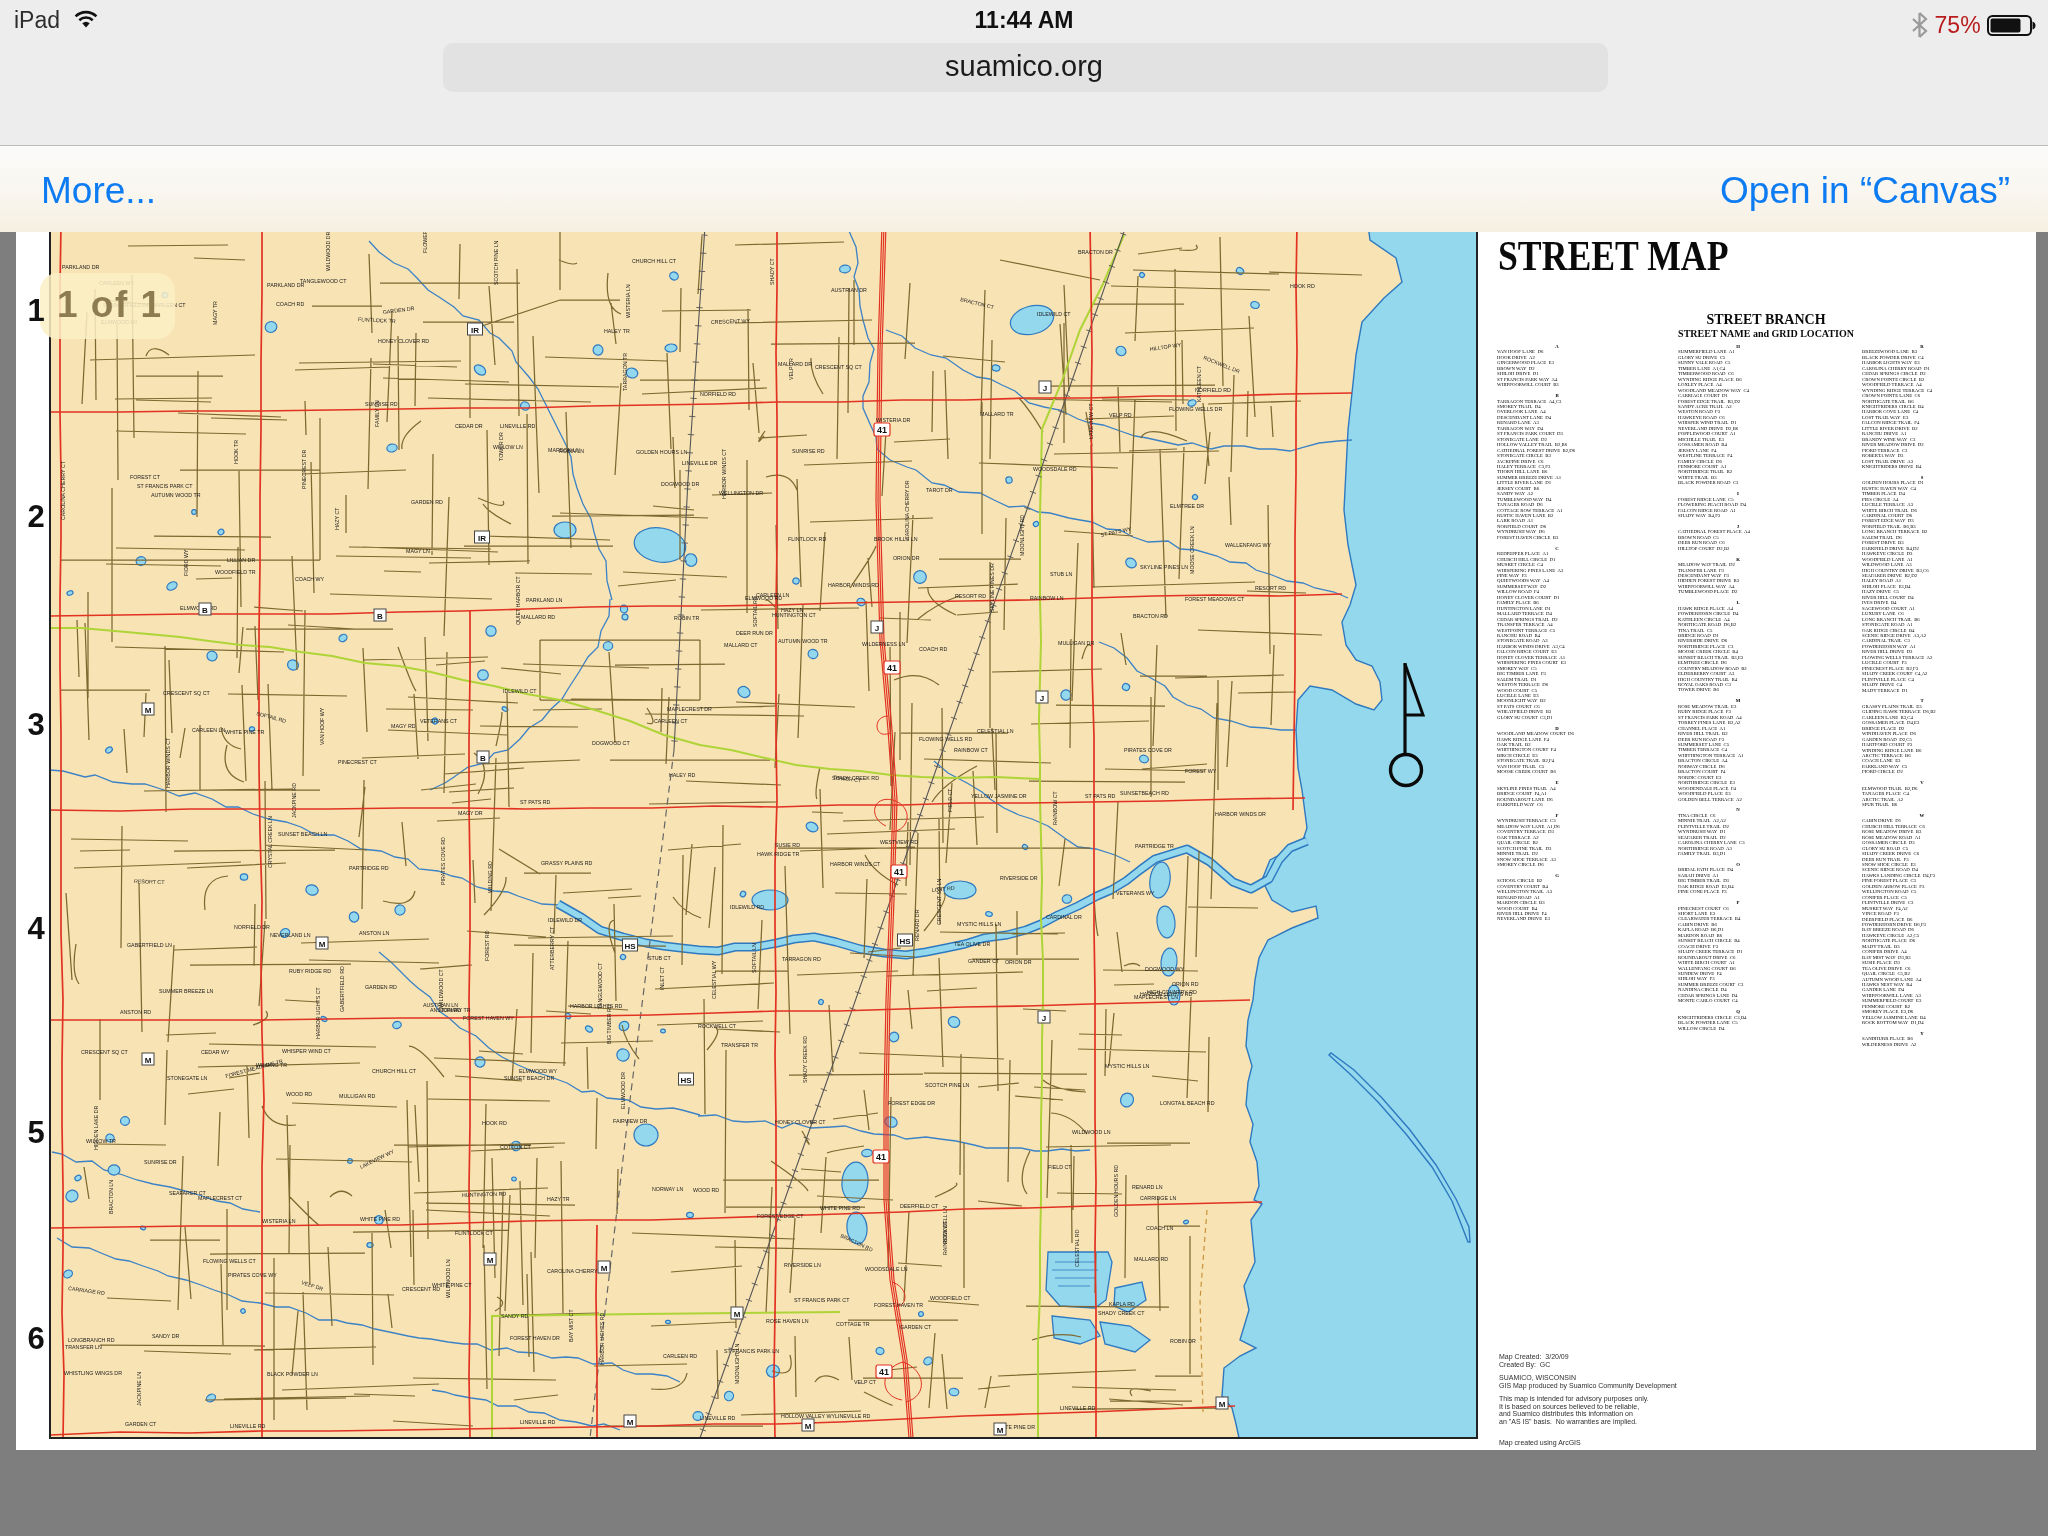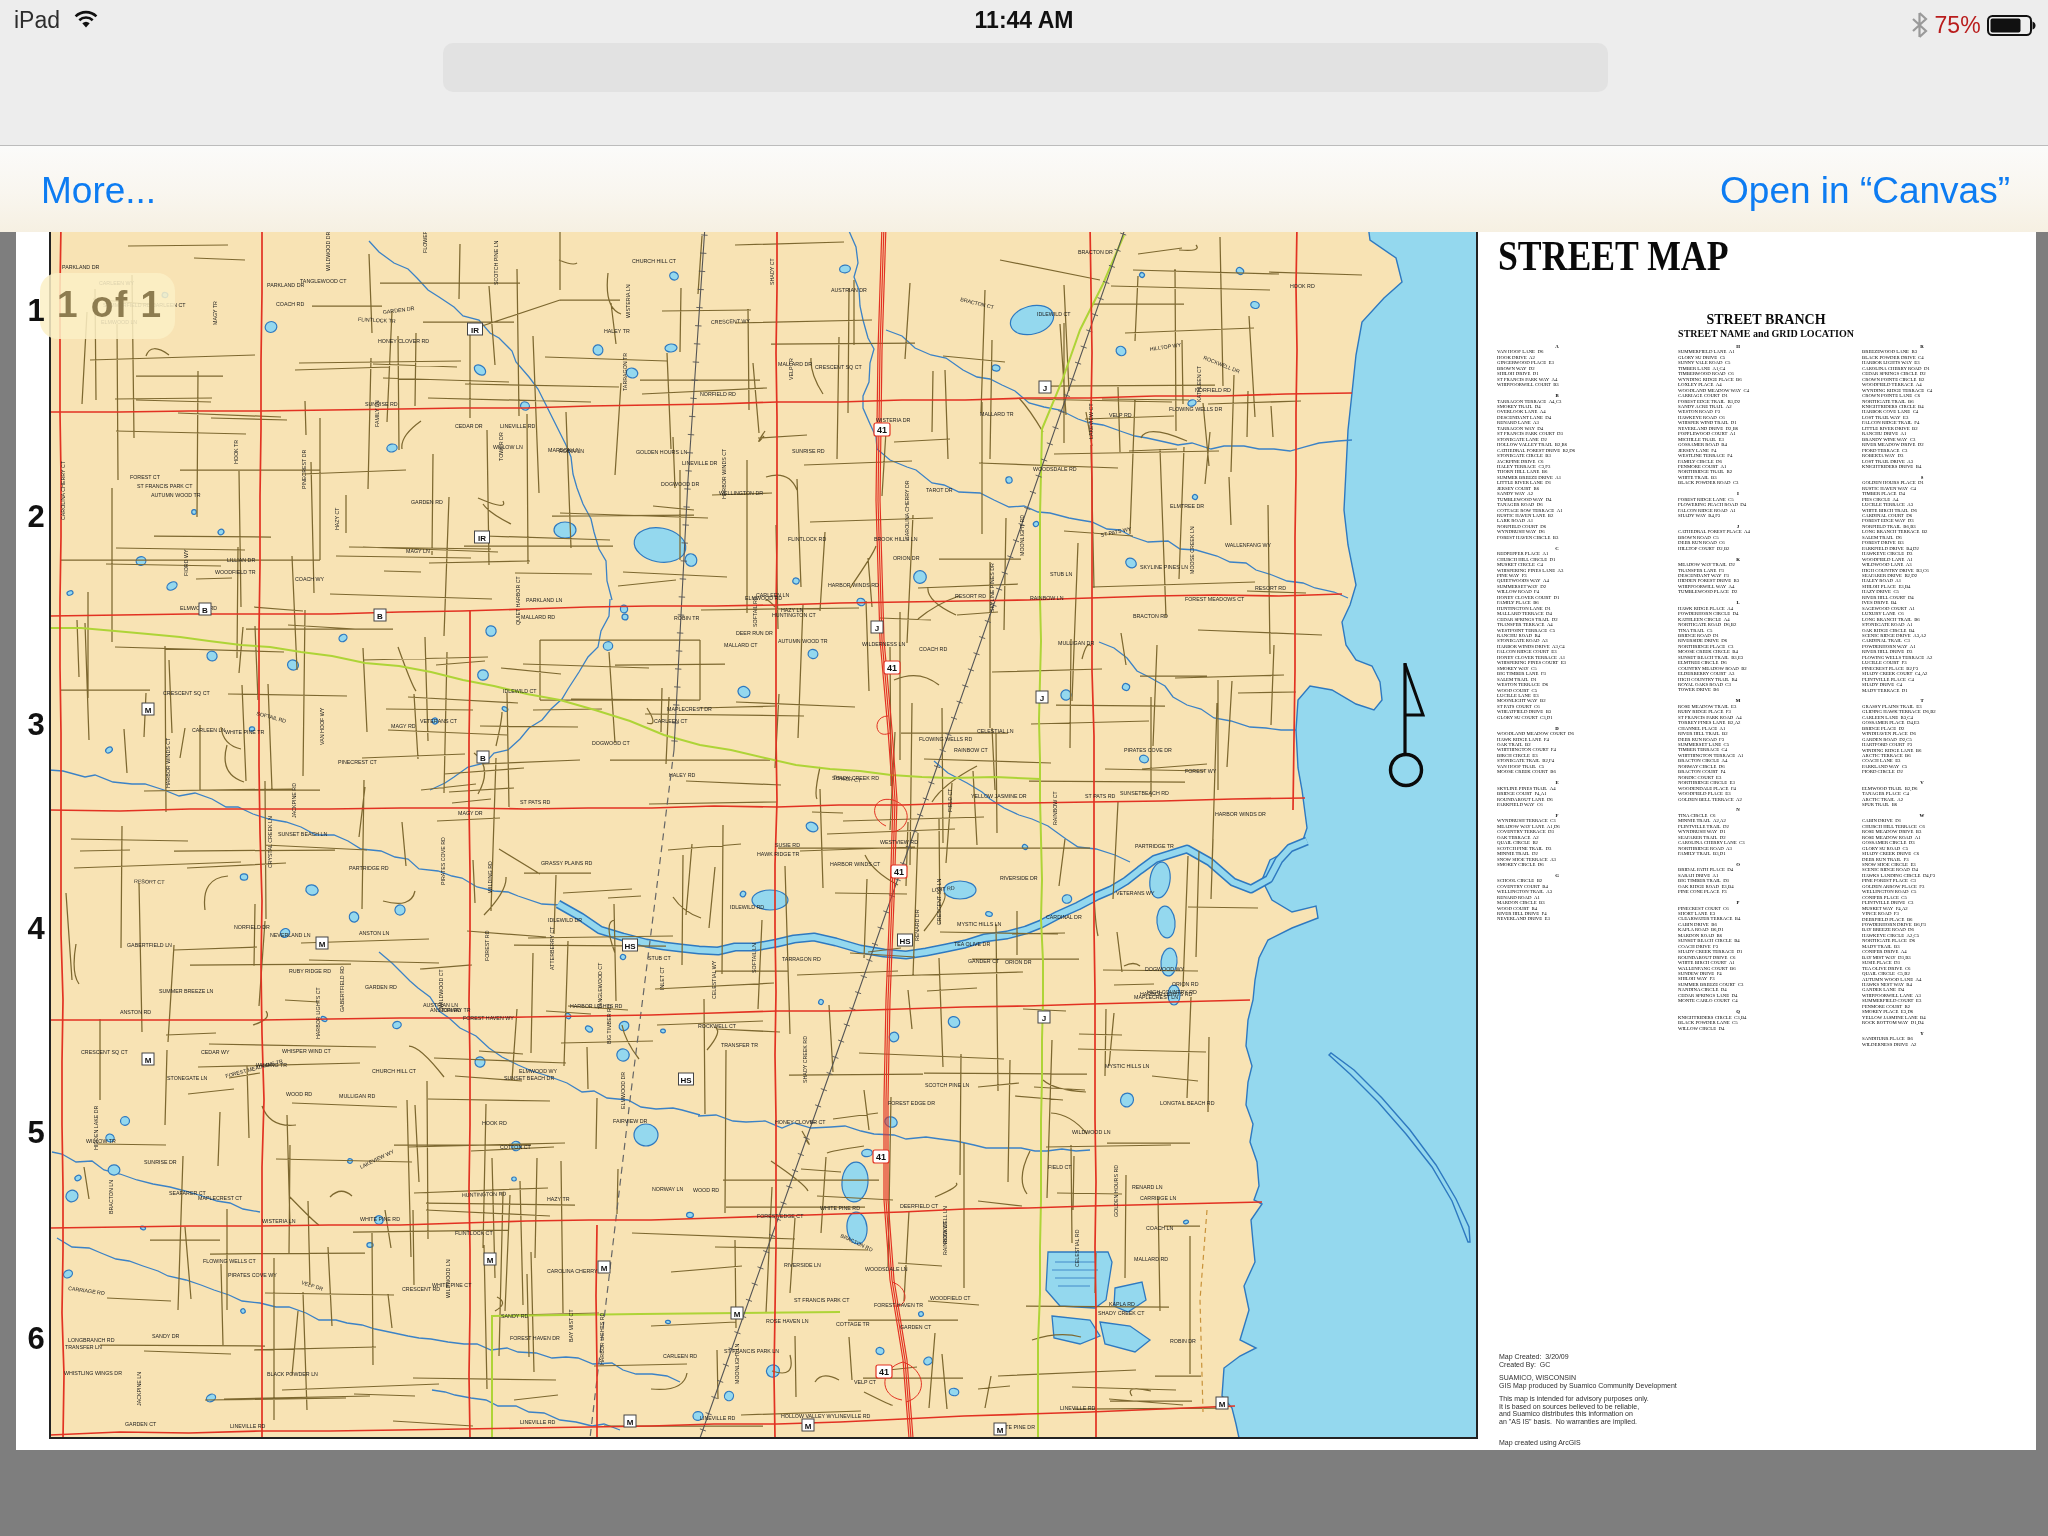--- a/index.html
+++ b/index.html
@@ -36,20 +36,21 @@
       </svg></div>
  <div id="st-time">11:44 AM</div>
  <div id="st-right"><svg width="17" height="26" viewBox="0 0 17 26" style="position:relative;top:5px">
         <path d="M8.5 1 L8.5 25 M8.5 1 L15 7 L2 19 M8.5 25 L15 19 L2 7" stroke="#9a9a9a" stroke-width="2.2" fill="none"></path>
       </svg>&nbsp;75% <svg width="49" height="21" viewBox="0 0 49 21" style="position:relative;top:3px">
         <rect x="1" y="1" width="43" height="19" rx="4.5" fill="none" stroke="#111" stroke-width="2"></rect>
         <rect x="3.5" y="3.5" width="30" height="14" rx="2" fill="#111"></rect>
         <path d="M45.5 6.5 Q48.5 7.5 48.5 10.5 Q48.5 13.5 45.5 14.5 Z" fill="#111"></path>
       </svg></div>
  <div id="urlfield"></div>
+ <div id="urltext">suamico.org</div>
 </div>
 <div id="morebar">
     <div id="more">More...</div>
     <div id="openin">Open in “Canvas”</div>
   </div>
 <div id="page">
 <svg id="mapsvg" width="2020" height="1218" viewBox="16 232 2020 1218">
 <rect x="50" y="225" width="1427" height="1213" fill="#f8e3b4"></rect>
 <path d="M1368,225 L1370,240 L1396,258 L1402,282 L1384,298 L1362,322 L1356,355 L1352,393 L1348,430 L1346,470 L1344,510 L1348,545 L1356,585 L1350,605 L1342,622 L1346,645 L1356,660 L1372,666 L1380,682 L1382,700 L1374,710 L1356,704 L1332,690 L1310,686 L1298,700 L1296,730 L1298,768 L1302,790 L1307,828 L1302,843 L1270,860 L1262,880 L1272,900 L1292,912 L1316,906 L1318,918 L1292,928 L1268,940 L1259,958 L1255,980 L1253,1000 L1248,1020 L1246,1046 L1252,1066 L1248,1082 L1246,1105 L1253,1124 L1250,1142 L1257,1162 L1259,1186 L1254,1200 L1262,1204 L1251,1220 L1253,1242 L1255,1262 L1244,1286 L1249,1310 L1240,1340 L1256,1348 L1240,1356 L1224,1368 L1222,1396 L1232,1408 L1236,1424 L1239,1438 L1477,1438 L1477,225 Z" fill="#94d8ee" stroke="#2e79c0" stroke-width="1.4"></path>
 <path d="M1329,1055 L1350,1074 L1378,1102 L1406,1134 L1432,1167 L1452,1201 L1463,1229 L1468,1242 L1470,1242 L1469,1227 L1456,1199 L1436,1165 L1410,1130 L1382,1098 L1354,1070 L1331,1053 Z" fill="none" stroke="#2e79c0" stroke-width="1.4"></path>

